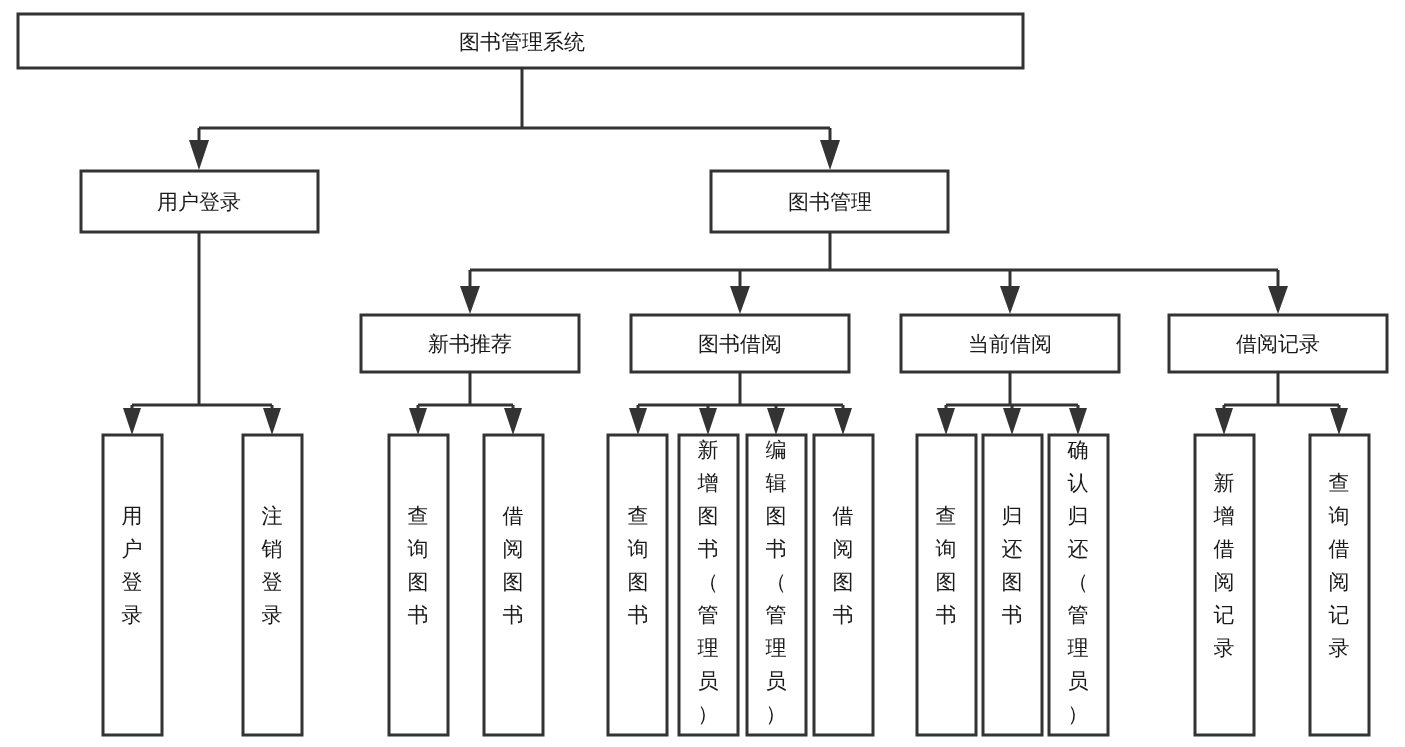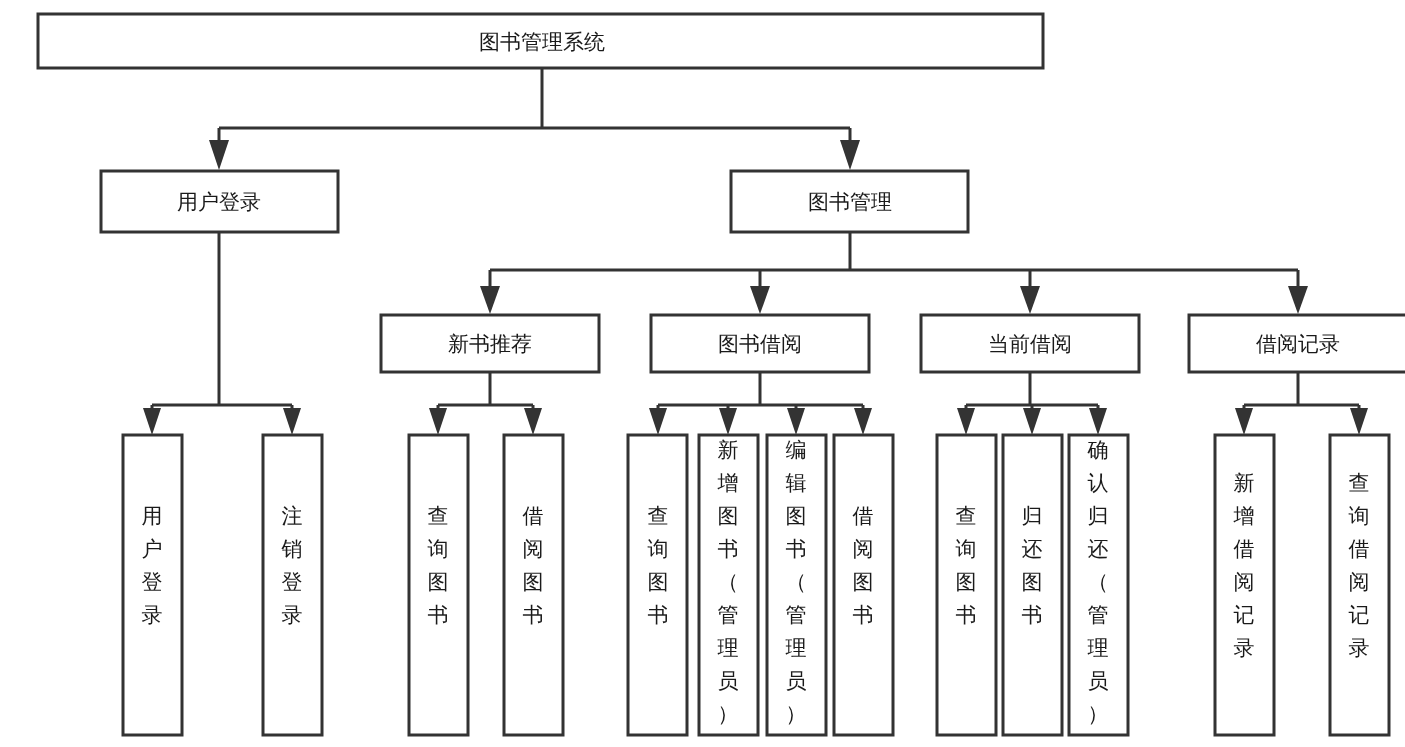--- a/index.html
+++ b/index.html
@@ -11,21 +11,20 @@
     width: 1405px;
     height: 747px;
     font-family: "Liberation Sans", "DejaVu Sans", sans-serif;
     overflow: hidden;
     position: relative;
   }
   #diagram-root {
     position: relative;
     width: 1252px;
     height: 747px;
-    margin-left: 20px;
   }
   svg.diagram-svg {
     position: absolute;
     top: 0;
     left: 0;
     width: 1405px;
     height: 747px;
   }
   .node-box {
     fill: #ffffff;

